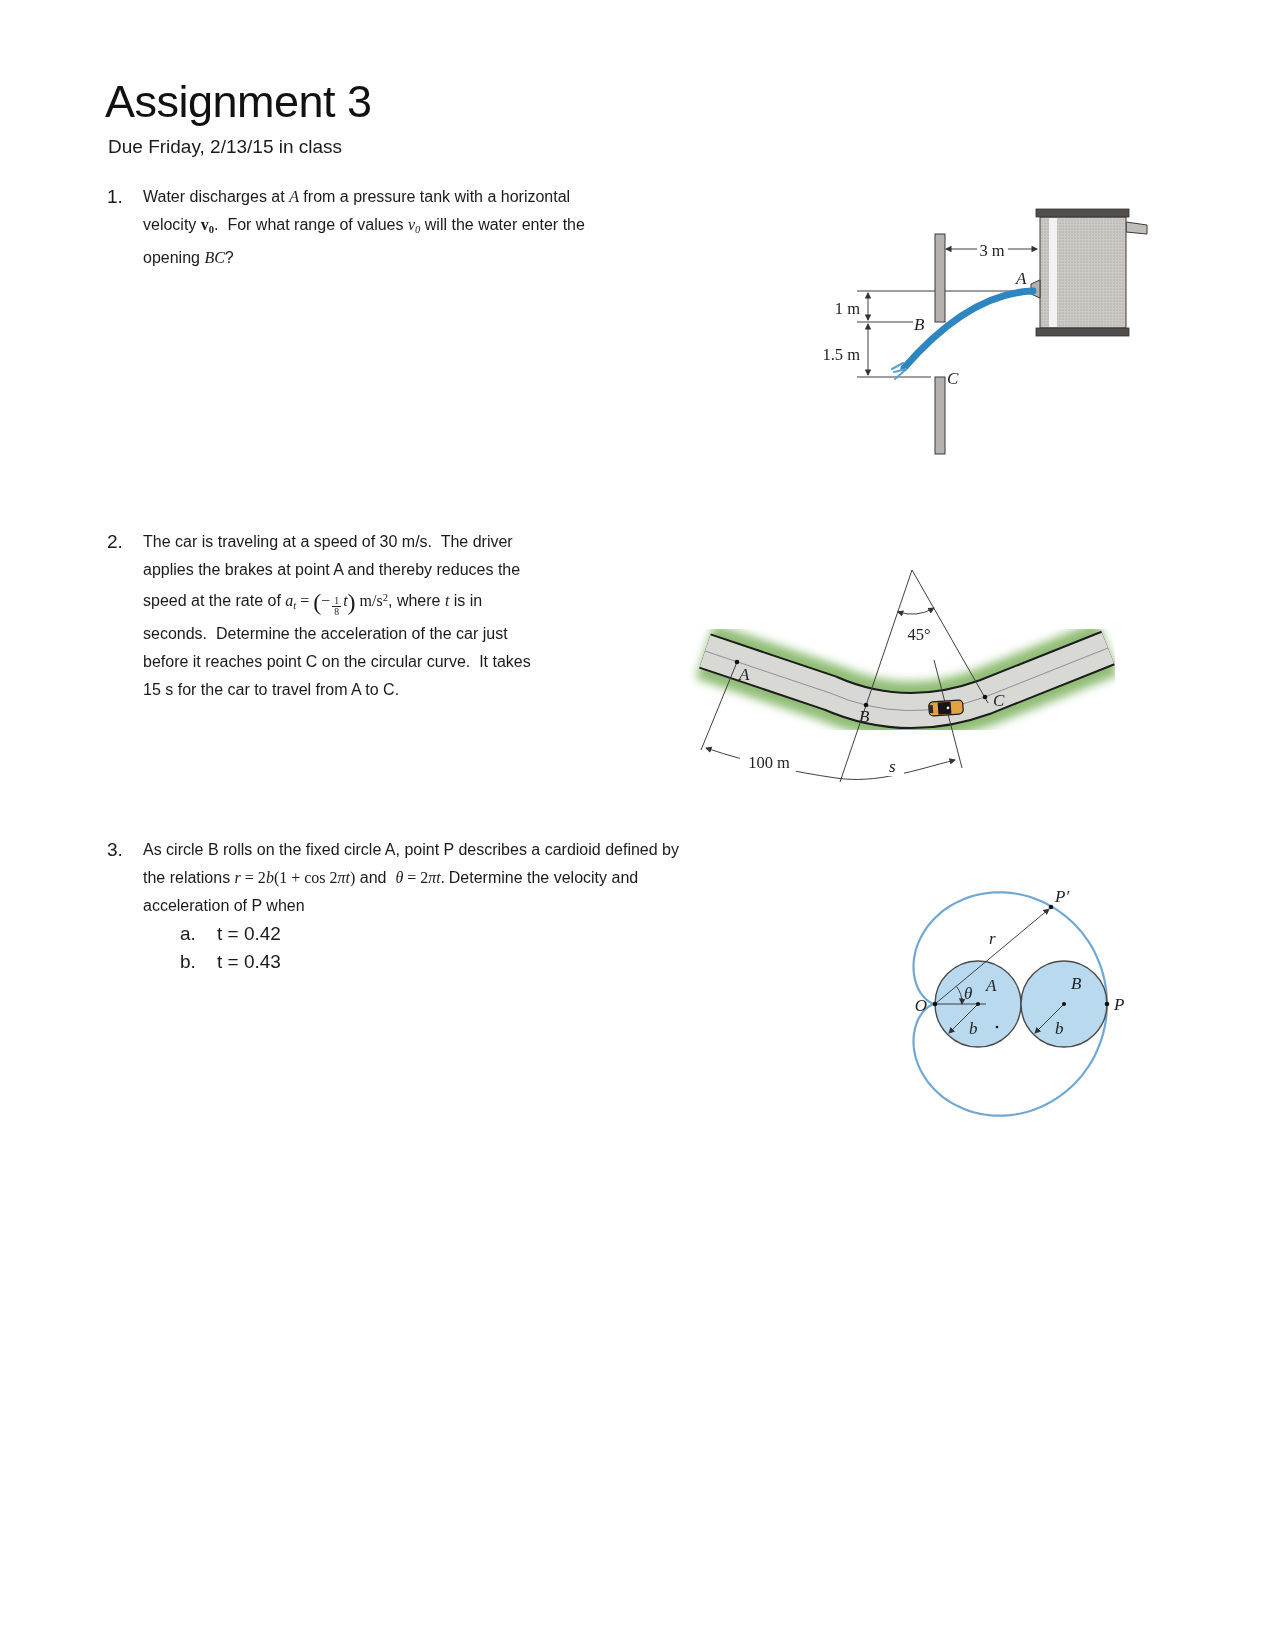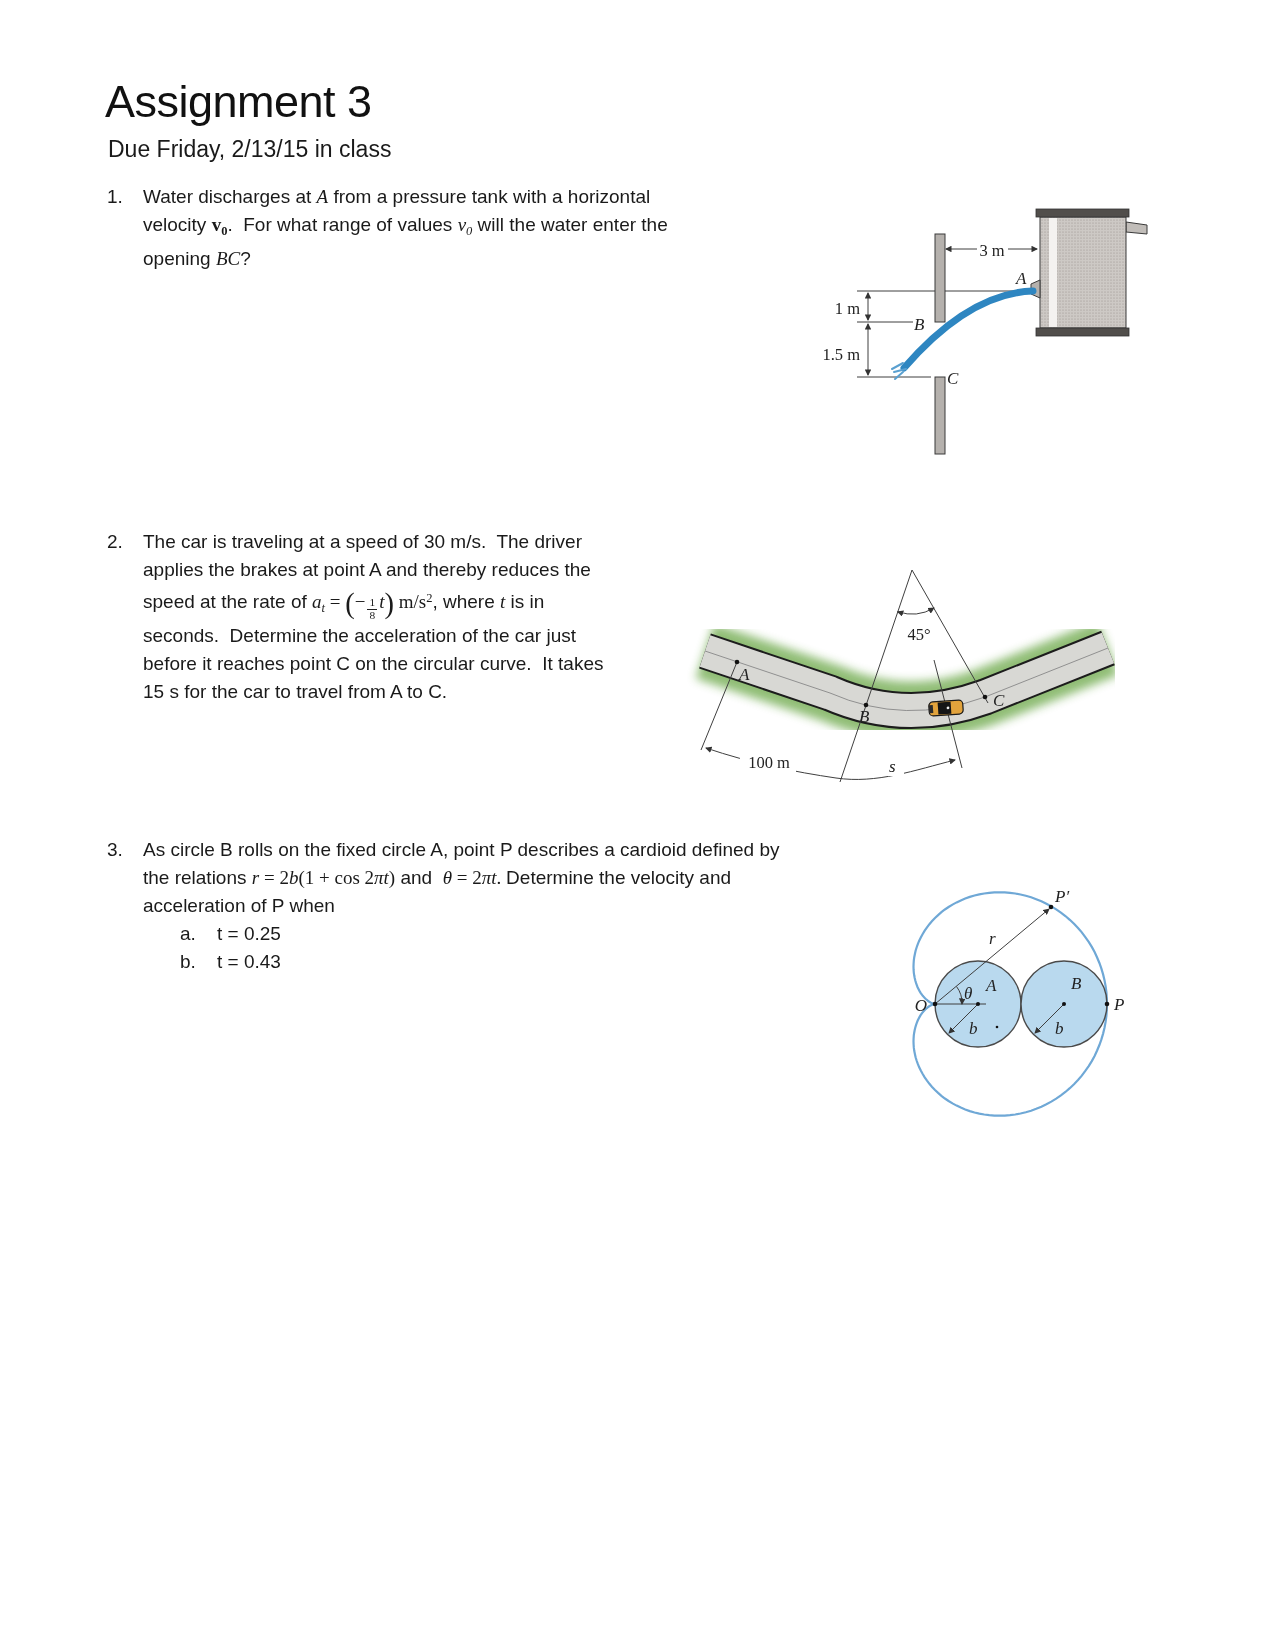--- a/index.html
+++ b/index.html
@@ -1,23 +1,23 @@
 <!DOCTYPE html>
 <html><head>
 <meta charset="utf-8">
 <style>
   html,body{margin:0;padding:0;background:#fff;}
   .page{position:relative;width:1275px;height:1650px;background:#ffffff;overflow:hidden;
         font-family:"Liberation Sans",sans-serif;color:#1a1a1a;}
   .title{position:absolute;left:105px;top:76px;font-size:45px;font-weight:400;
          letter-spacing:-0.5px;color:#111;}
-  .subtitle{position:absolute;left:108px;top:136px;font-size:23px;}
+  .subtitle{position:absolute;left:108px;top:136px;font-size:19px;}
   .problem{position:absolute;display:flex;align-items:flex-start;}
   .pnum{width:36px;flex:0 0 36px;font-size:19px;line-height:28px;}
-  .ptext{font-size:19px;line-height:28px;white-space:pre-wrap;}
+  .ptext{font-size:16px;line-height:28px;white-space:pre-wrap;}
   #p1{left:107px;top:183px;width:700px;}
   #p2{left:107px;top:528px;width:640px;}
   #p3{left:107px;top:836px;width:820px;}
   .subitems{margin-top:0;}
   .subitem{display:flex;font-size:19px;line-height:28px;margin-left:37px;}
   .subitem .silab{width:37px;flex:0 0 37px;}
   
   .sr{font-family:"Liberation Serif",serif;}
   .si{font-family:"Liberation Serif",serif;font-style:italic;}
   .sb{font-family:"Liberation Serif",serif;font-weight:bold;}
@@ -51,21 +51,21 @@
       <div class="ptext"><span>The car is traveling at a speed of 30 m/s.  The driver</span><br><span>applies the brakes at point A and thereby reduces the</span><br><span>speed at the rate of </span><span class="si">a</span><span class="si sub">t</span><span class="sr"> = </span><span class="bp">(</span><span class="sr">−</span><span class="frac"><span class="fn">1</span><span class="fd">8</span></span><span class="si">t</span><span class="bp">)</span><span class="sr"> m/s</span><span class="sr sup">2</span><span>, where </span><span class="si">t</span><span> is in</span><br><span>seconds.  Determine the acceleration of the car just</span><br><span>before it reaches point C on the circular curve.  It takes</span><br><span>15 s for the car to travel from A to C.</span></div>
     </div>
 
   <div class="problem" id="p3">
       <span class="pnum">3.</span>
       <div>
       <div class="ptext"><span>As circle B rolls on the fixed circle A, point P describes a cardioid defined by</span><br><span>the relations </span><span class="si">r</span><span class="sr"> = 2</span><span class="si">b</span><span class="sr">(1 + cos 2</span><span class="si">πt</span><span class="sr">)</span><span> and  </span><span class="si">θ</span><span class="sr"> = 2</span><span class="si">πt</span><span class="sr">. </span><span>Determine the velocity and</span><br><span>acceleration of P when</span></div>
       <div class="subitems">
         <div class="subitem">
             <span class="silab">a.</span>
-            <span>t = 0.25</span>
+            <span>t = 0.42</span>
           </div>
         <div class="subitem">
             <span class="silab">b.</span>
             <span>t = 0.43</span>
           </div>
       </div>
   </div>
     </div>
 
   <svg class="fig" style="left:755px;top:185px;" width="425" height="275" viewBox="755 185 425 275">

